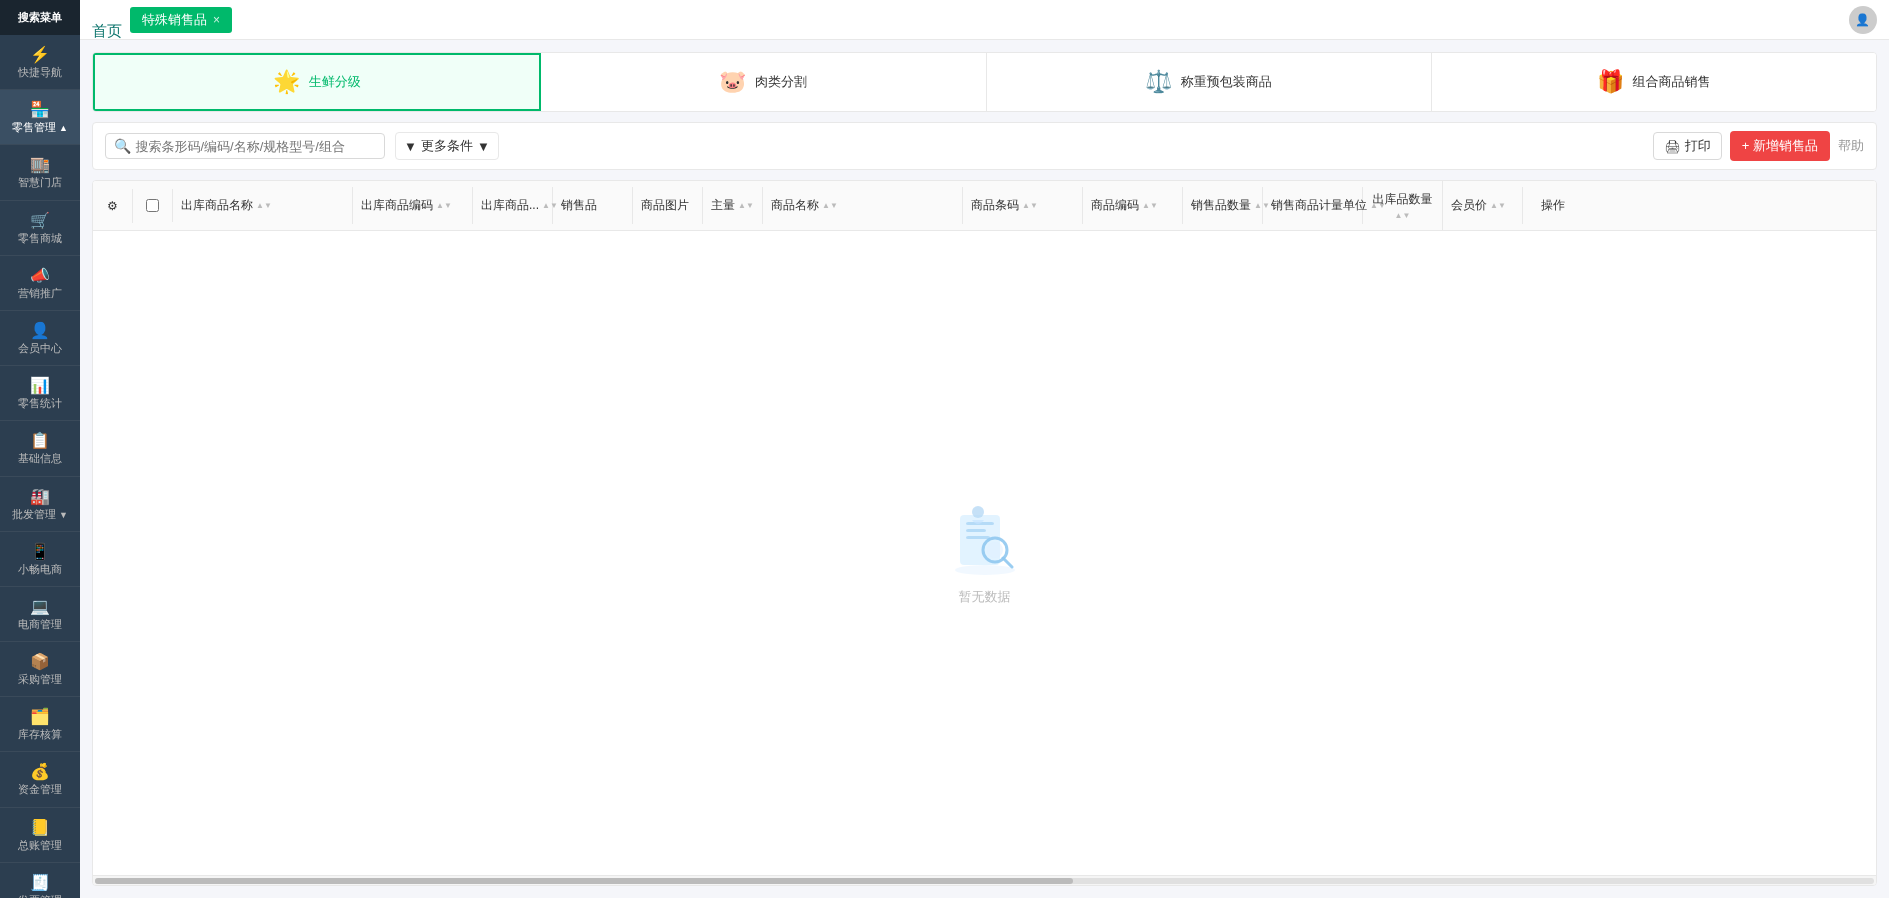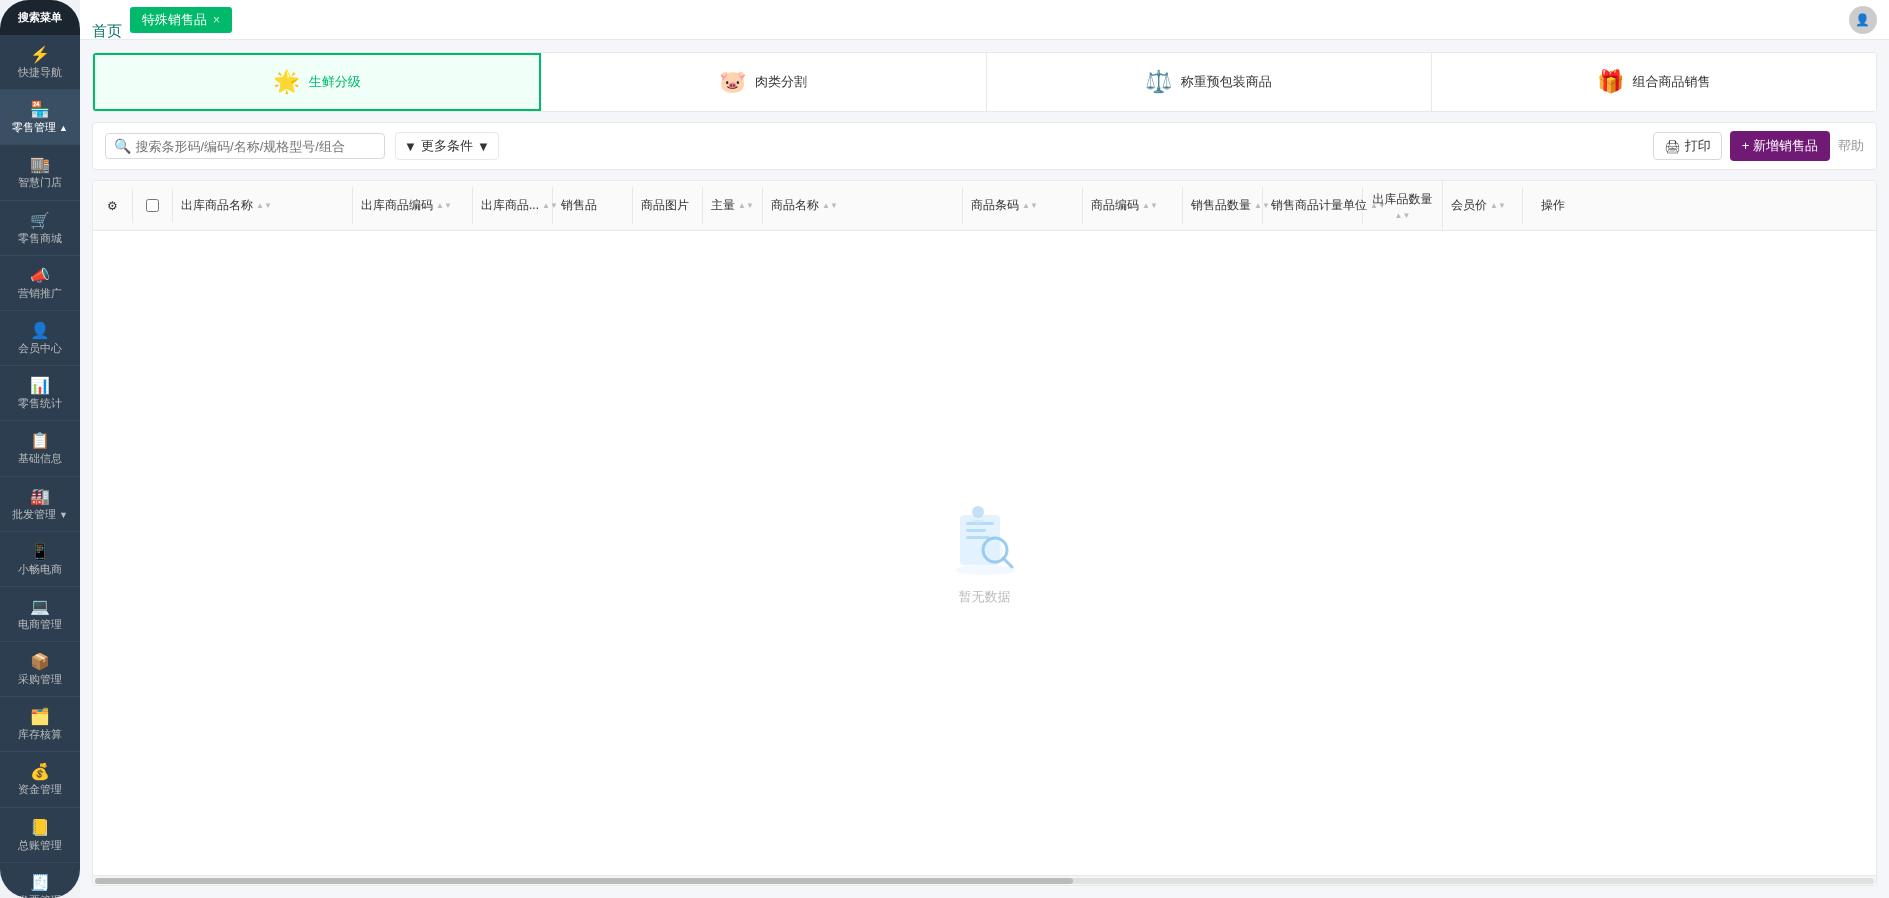--- a/index.html
+++ b/index.html
@@ -9,21 +9,20 @@
     .sidebar {
       width: 80px;
       background: #2c3e50;
       color: #ccc;
       display: flex;
       flex-direction: column;
       align-items: center;
       padding-top: 0;
       overflow-y: auto;
       flex-shrink: 0;
-      border-radius: 29px;
     }
     .sidebar-logo {
       width: 100%;
       background: #1a252f;
       text-align: center;
       padding: 10px 0;
       color: #fff;
       font-size: 11px;
       font-weight: bold;
     }
@@ -202,21 +201,21 @@
     }
     .add-btn {
       display: flex;
       align-items: center;
       gap: 4px;
       color: #fff;
       cursor: pointer;
       font-size: 13px;
       padding: 6px 12px;
       border-radius: 4px;
-      background: #701a75;
+      background: #ef4444;
       border: none;
     }
     .help-btn {
       color: #999;
       cursor: pointer;
       font-size: 13px;
     }
 
     
     .table-container {

